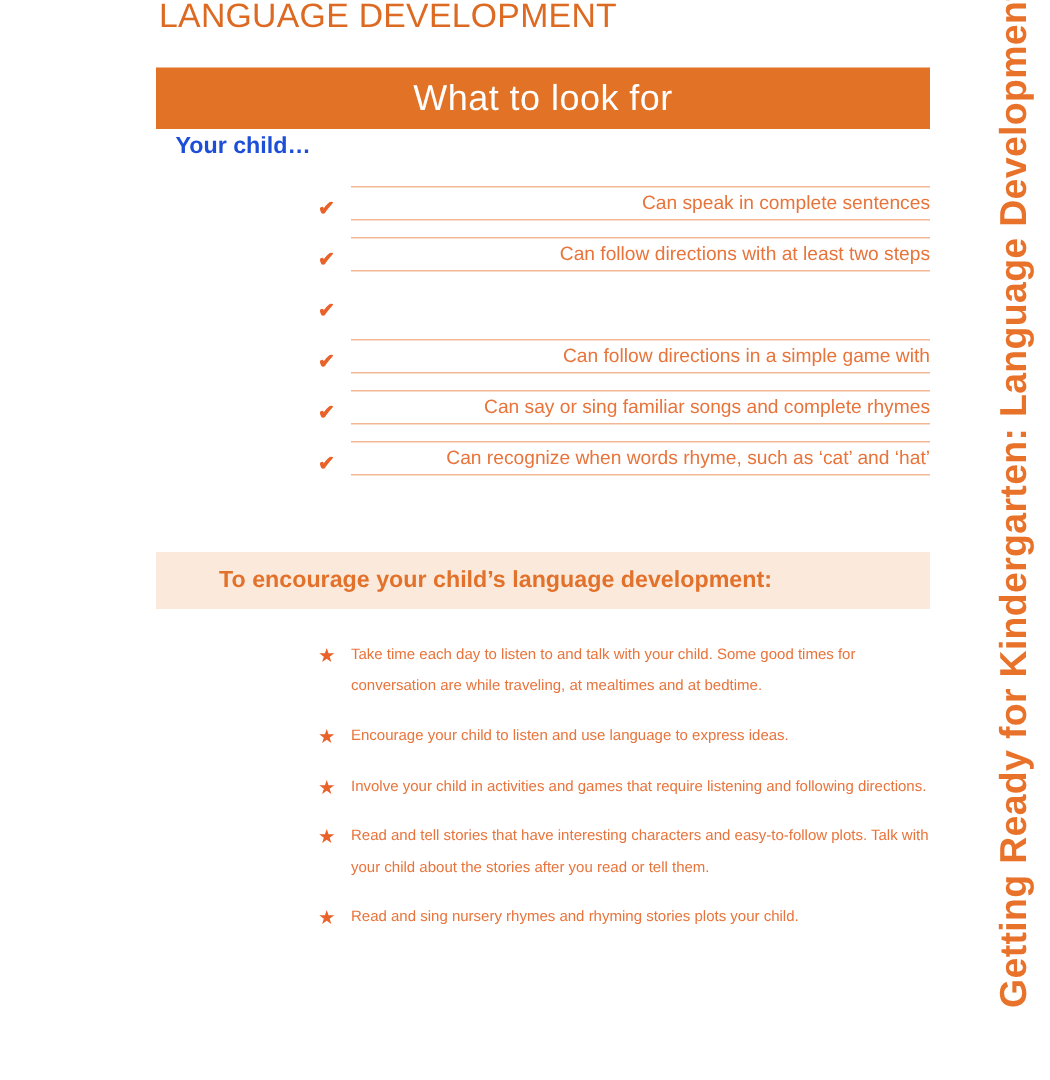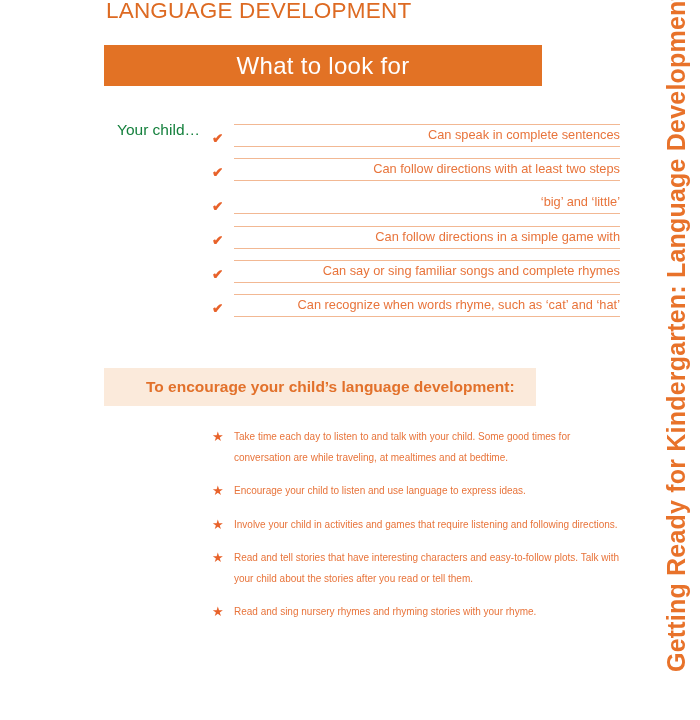--- a/index.html
+++ b/index.html
@@ -26,43 +26,42 @@
     color: #DD6A22;
     font-weight: 400;
     white-space: nowrap;
   }
 
   
   #what-banner {
     position: absolute;
     left: 104px;
     top: 45px;
-    width: 438px;
+    width: 516px;
     height: 41px;
     background: #E27225;
     display: flex;
     align-items: center;
     justify-content: center;
   }
   #what-banner .banner-text {
     color: #ffffff;
     font-size: 24px;
     font-weight: 400;
     letter-spacing: 0.3px;
   }
 
   
   #your-child {
     position: absolute;
     left: 117px;
     top: 89px;
     font-size: 15.5px;
-    font-weight: normal;
-    color: #15803d;
-    margin-top: 32px;
+    font-weight: bold;
+    color: #1d4ed8;
   }
 
   
   #checklist {
     position: absolute;
     left: 212px;
     top: 120px;
     width: 408px;
   }
   .check-item {
@@ -98,21 +97,21 @@
   }
   .rule-spacer {
     height: 6px;
   }
 
   
   #encourage-banner {
     position: absolute;
     left: 104px;
     top: 368px;
-    width: 432px;
+    width: 516px;
     height: 38px;
     background: #FBEADB;
     display: flex;
     align-items: center;
   }
   #encourage-banner .banner-text {
     color: #E2712B;
     font-size: 15.5px;
     font-weight: bold;
     padding-left: 42px;
@@ -189,21 +188,20 @@
     <div class="check-item">
       <div class="check-mark">✔</div>
       <div class="check-lines">
         <div class="rule-line top-rule">Can follow directions with at least two steps</div>
       </div>
     </div>
     <div class="rule-spacer"></div>
     <div class="check-item">
       <div class="check-mark">✔</div>
       <div class="check-lines">
-        <div class="rule-line">‘big’ and ‘little’</div>
       </div>
     </div>
     <div class="rule-spacer"></div>
     <div class="check-item">
       <div class="check-mark">✔</div>
       <div class="check-lines">
         <div class="rule-line top-rule">Can follow directions in a simple game with</div>
       </div>
     </div>
     <div class="rule-spacer"></div>
@@ -238,19 +236,19 @@
     <div class="tip-item">
       <div class="tip-star">★</div>
       <div class="tip-text">Involve your child in activities and games that require listening and following directions.</div>
     </div>
     <div class="tip-item">
       <div class="tip-star">★</div>
       <div class="tip-text">Read and tell stories that have interesting characters and easy-to-follow plots.  Talk with your child about the stories after you read or tell them.</div>
     </div>
     <div class="tip-item">
       <div class="tip-star">★</div>
-      <div class="tip-text">Read and sing nursery rhymes and rhyming stories with your rhyme.</div>
+      <div class="tip-text">Read and sing nursery rhymes and rhyming stories plots your child.</div>
     </div>
   </div>
 
 <div id="side-title">
   <span class="side-text">Getting Ready for Kindergarten: Language Development</span>
 </div>
 
 </body></html>

